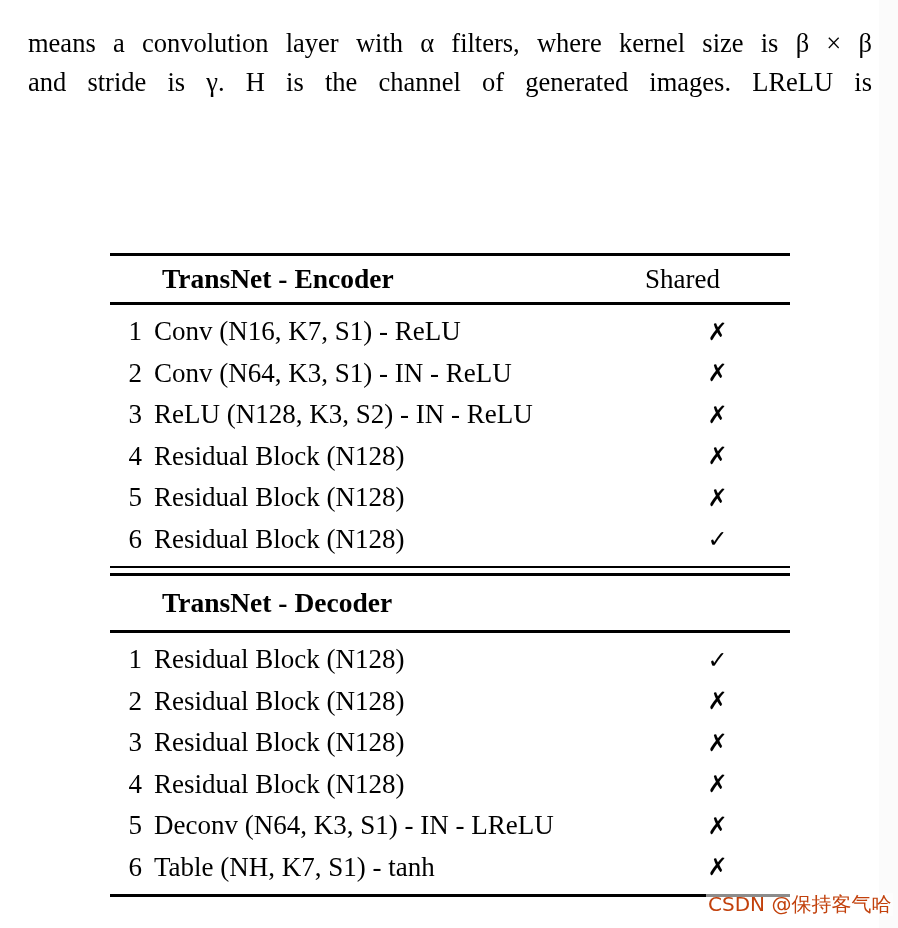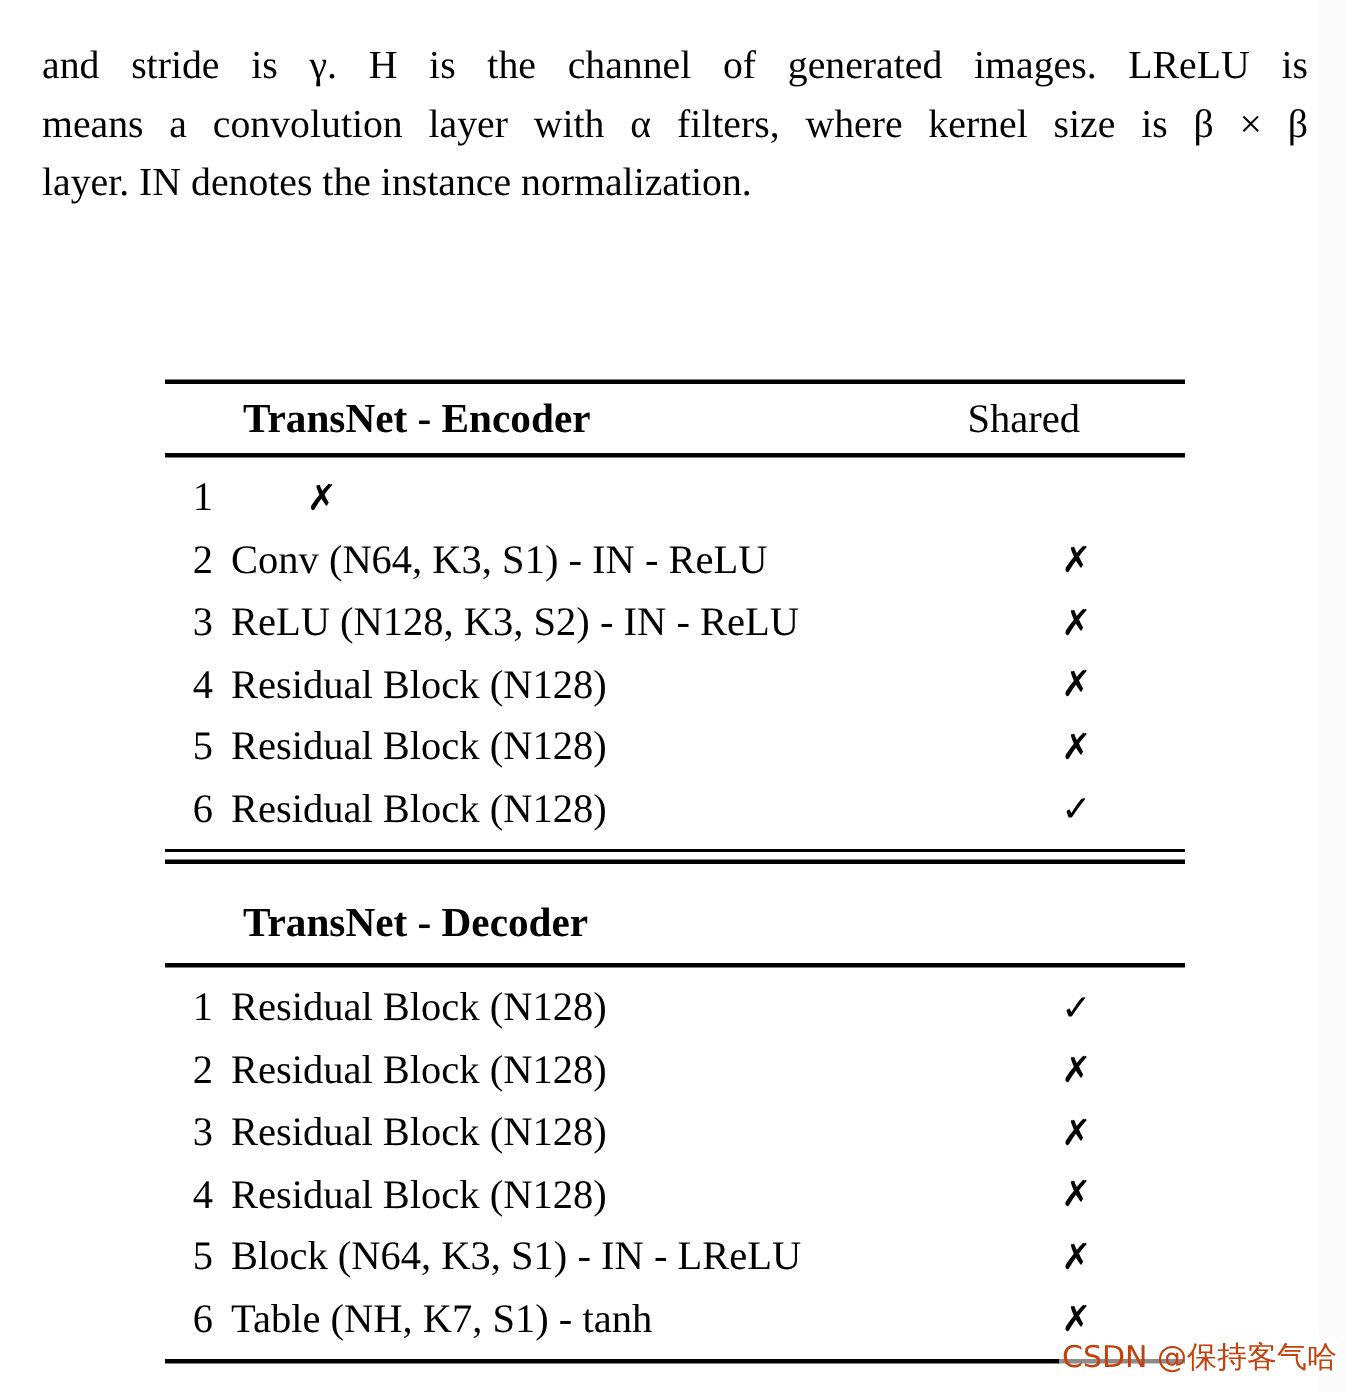--- a/index.html
+++ b/index.html
@@ -24,21 +24,21 @@
   .cap-line { text-align: justify; }
   .cap-line.just { text-align-last: justify; }
   
   .ptable {
     position: absolute; left: 110px; top: 253px; width: 680px;
     font-size: 27px;
   }
   .rule { border-top: 3px solid #000; height: 0; }
   .dbl-rule { height: 5px; border-top: 2px solid #000; border-bottom: 3px solid #000; }
   .hdr-row { display: flex; align-items: center; height: 46px; }
-  .hdr-row.dec { height: 54px; margin-top: 12px; }
+  .hdr-row.dec { height: 54px; }
   .hdr-title { flex: 1; padding-left: 52px; font-weight: bold; font-size: 27.5px; }
   .hdr-shared { width: 145px; text-align: left; }
   .rows { padding: 6px 0; }
   .trow { display: flex; align-items: center; height: 41.5px; }
   .num { width: 24px; padding-left: 8px; text-align: right; }
   .layer { flex: 1; margin-left: 12px; white-space: nowrap; }
   .mark {
     width: 145px; text-align: center;
     font-family: "DejaVu Sans", sans-serif;
     font-weight: bold; font-size: 24px; line-height: 1;
@@ -53,39 +53,39 @@
     padding: 0 2px;
     white-space: nowrap;
   }
 </style>
 </head>
 <body>
 
 <div class="edge-strip"></div>
 
 <div class="caption">
+  <div class="cap-line just">means a convolution layer with α filters, where kernel size is β × β</div>
   <div class="cap-line just">and stride is γ.  H is the channel of generated images.  LReLU is</div>
-  <div class="cap-line just">means a convolution layer with α filters, where kernel size is β × β</div>
-  <div class="cap-line">layer.  IN denotes the instance normalization.</div>
 </div>
 
 <div class="ptable">
 
   <div class="rule"></div>
 
   <div class="hdr-row">
     <div class="hdr-title">TransNet - Encoder</div>
     <div class="hdr-shared">Shared</div>
   </div>
 
   <div class="rule"></div>
 
   <div class="rows">
     <div class="trow">
       <div class="num">1</div>
+      <div class="layer">Conv (N16, K7, S1) - ReLU</div>
       <div class="mark">✗</div>
     </div>
     <div class="trow">
       <div class="num">2</div>
       <div class="layer">Conv (N64, K3, S1) - IN - ReLU</div>
       <div class="mark">✗</div>
     </div>
     <div class="trow">
       <div class="num">3</div>
       <div class="layer">ReLU (N128, K3, S2) - IN - ReLU</div>
@@ -133,21 +133,21 @@
       <div class="layer">Residual Block (N128)</div>
       <div class="mark">✗</div>
     </div>
     <div class="trow">
       <div class="num">4</div>
       <div class="layer">Residual Block (N128)</div>
       <div class="mark">✗</div>
     </div>
     <div class="trow">
       <div class="num">5</div>
-      <div class="layer">Block (N64, K3, S1) - IN - LReLU</div>
+      <div class="layer">Deconv (N64, K3, S1) - IN - LReLU</div>
       <div class="mark">✗</div>
     </div>
     <div class="trow">
       <div class="num">6</div>
       <div class="layer">Table (NH, K7, S1) - tanh</div>
       <div class="mark">✗</div>
     </div>
   </div>
 
   <div class="rule"></div>

